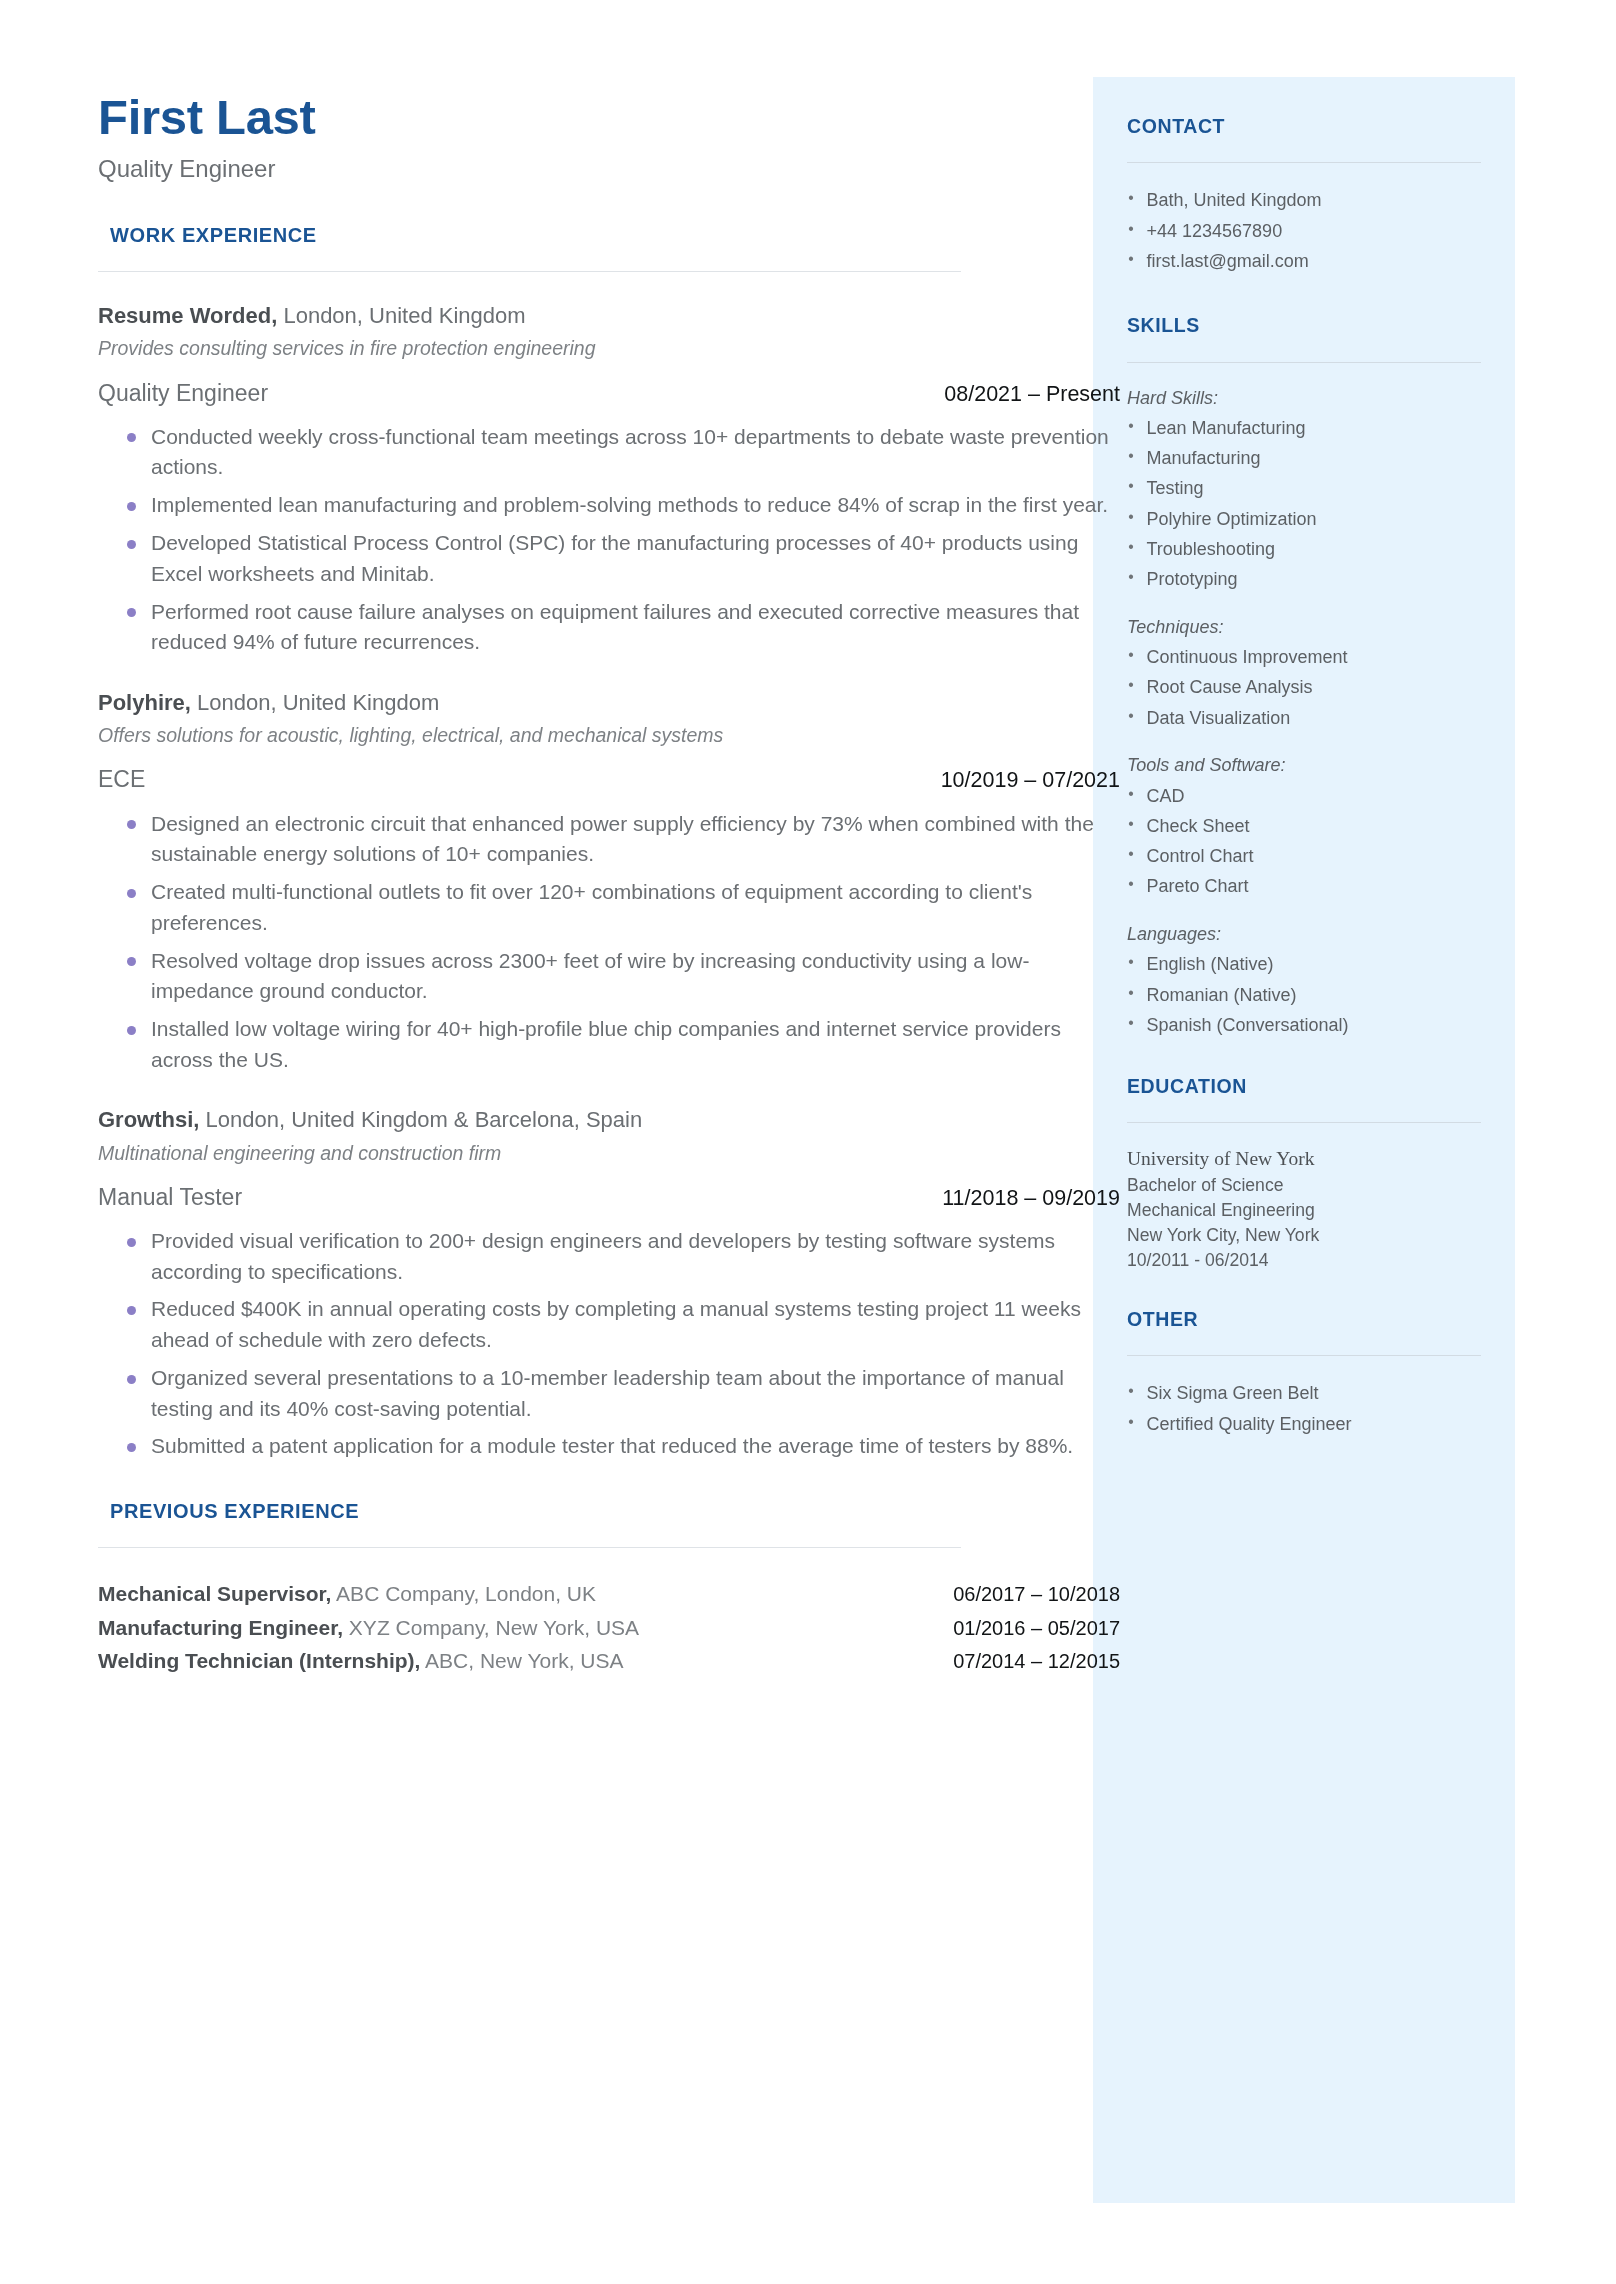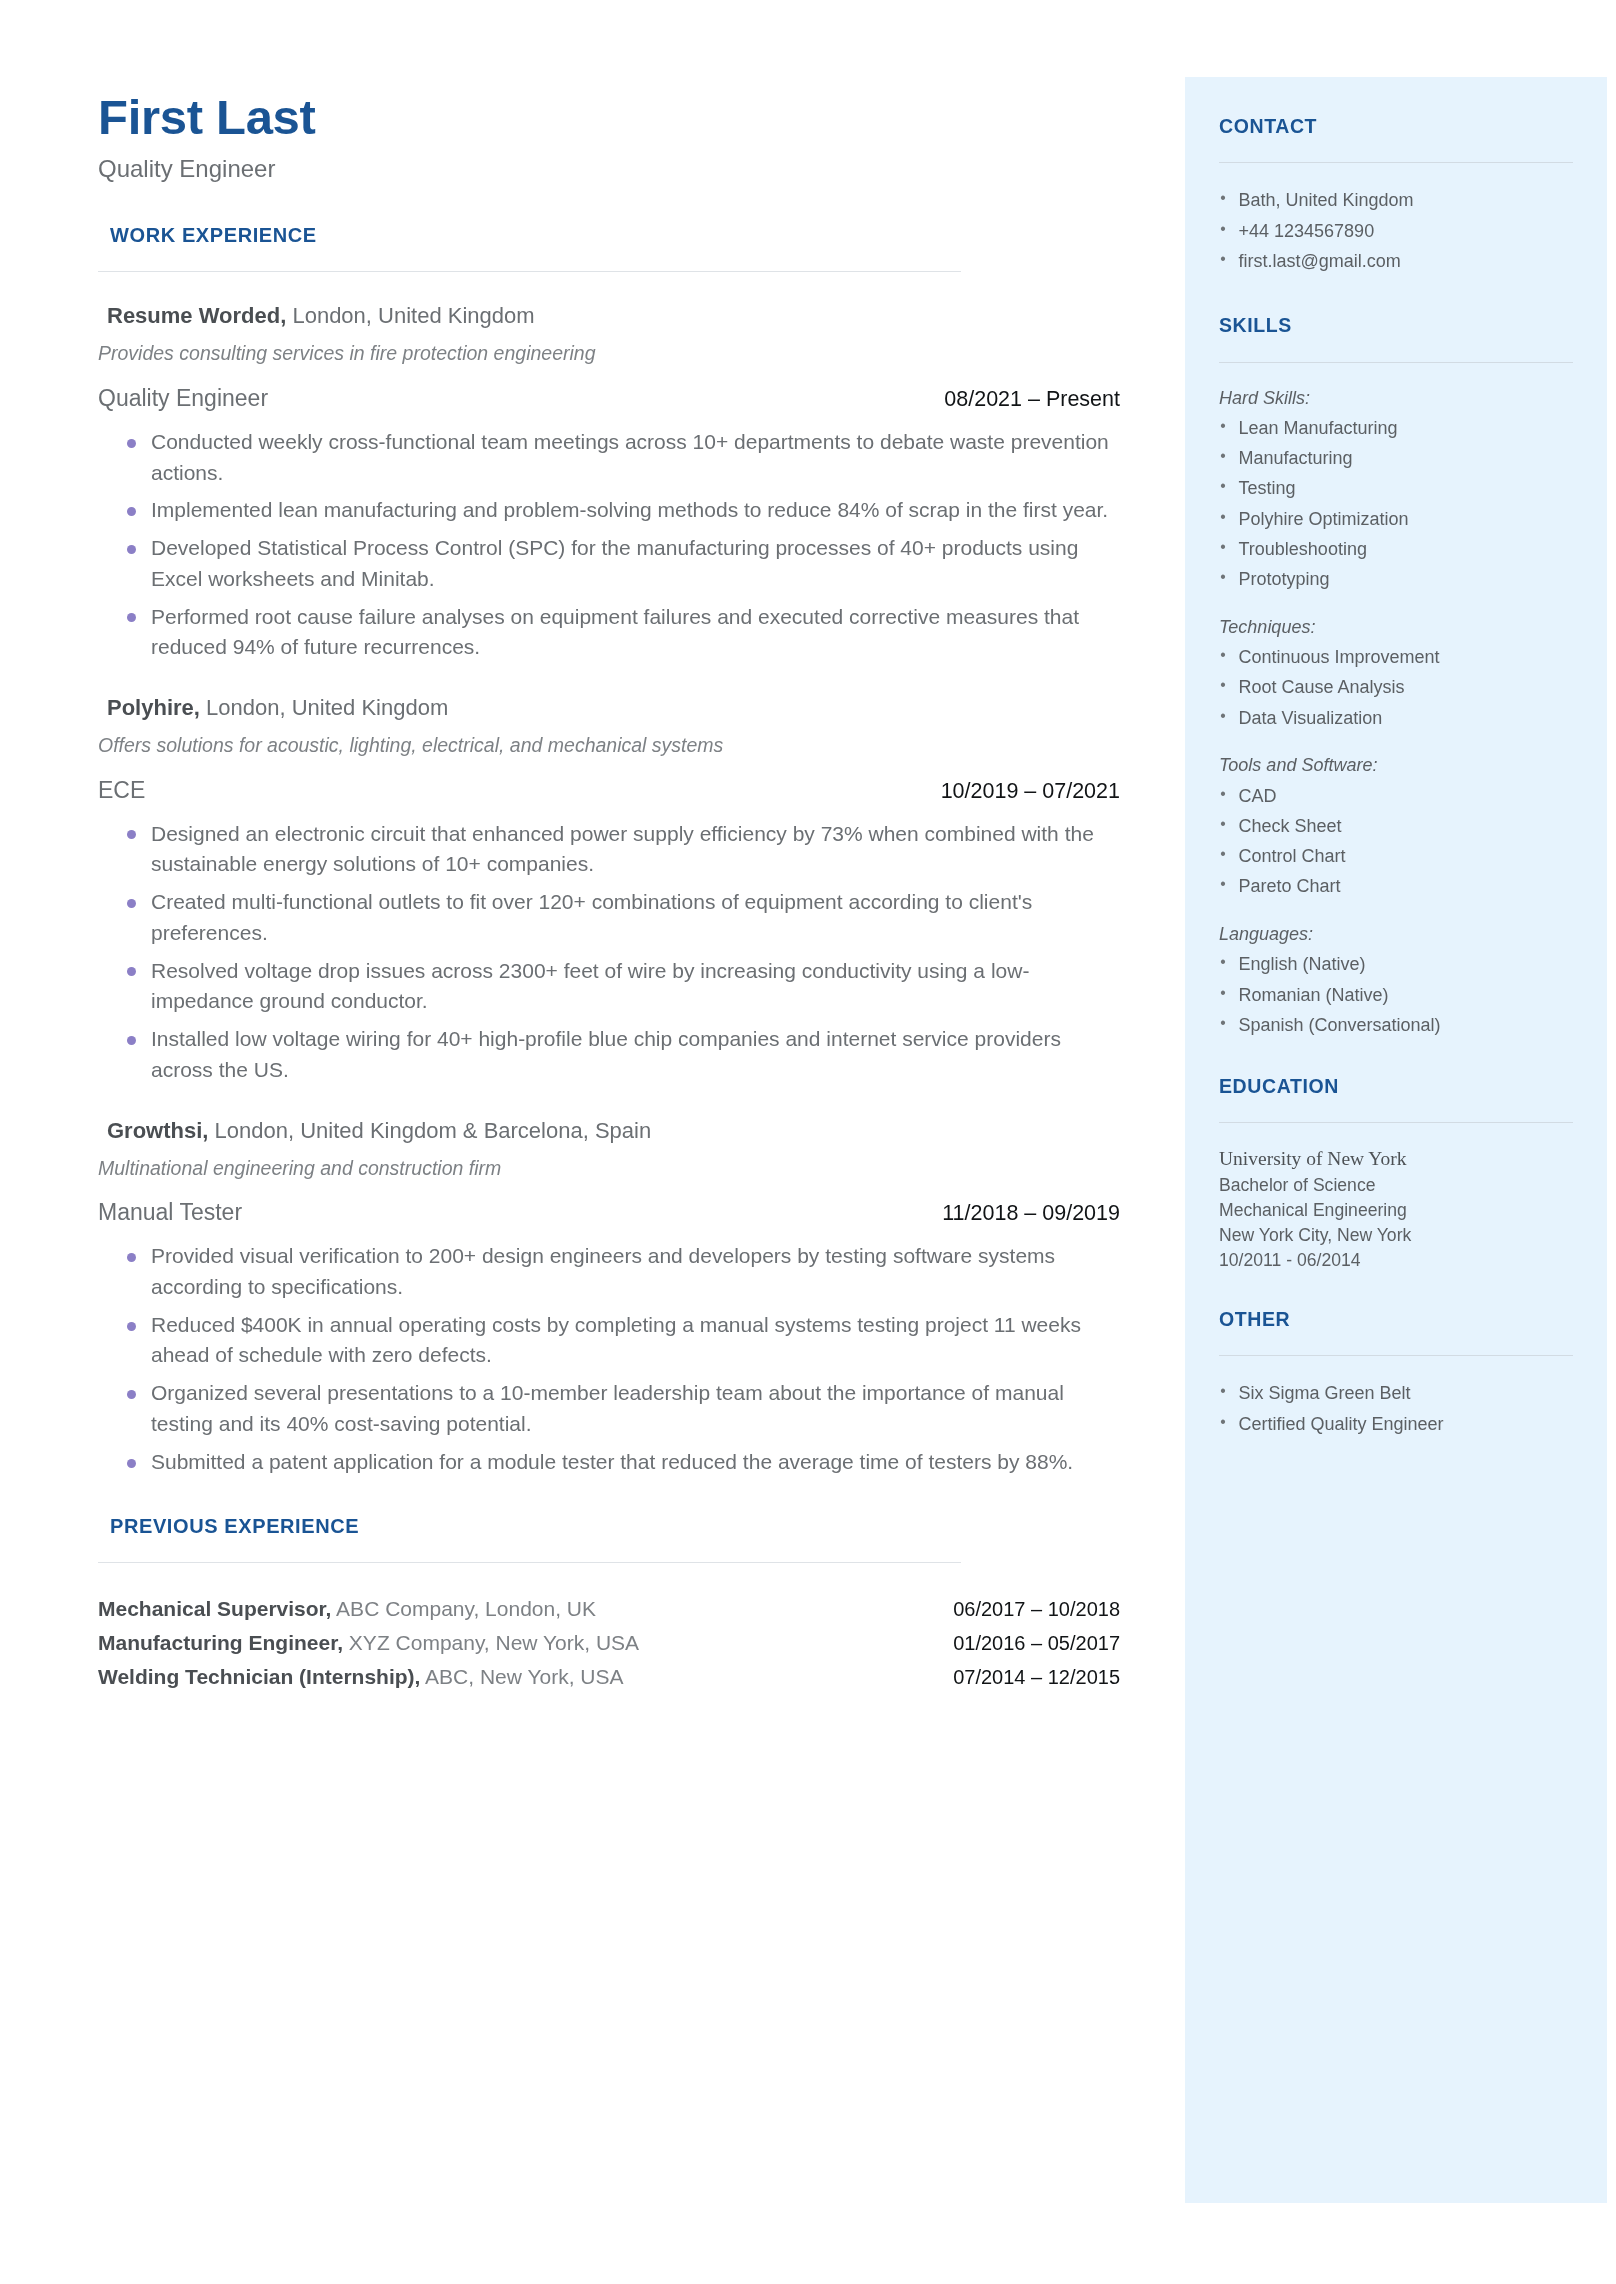--- a/index.html
+++ b/index.html
@@ -22,21 +22,21 @@
     position: relative;
     width: 1617px;
     height: 2284px;
     background: #ffffff;
     overflow: hidden;
   }
 
   
   .sidebar {
     position: absolute;
-    left: 1185px;
+    left: 1093px;
     top: 77px;
     width: 422px;
     height: 2126px;
     background: #e6f3fd;
     padding: 39px 34px 26px 34px;
   }
 
   .side-head {
     font-size: 19.5px;
     font-weight: bold;
@@ -140,21 +140,21 @@
     margin: 25px 0 0 0;
     width: 863px;
   }
 
   .section { margin-top: 40px; }
 
   .company-row {
     font-size: 22px;
     line-height: 1.38;
     color: #6b6f73;
-    margin: 9px;
+    margin: 0;
   }
   .company-name {
     font-weight: bold;
     color: #4a4e52;
   }
   .company-desc {
     font-size: 19.5px;
     font-style: italic;
     color: #7d8185;
     line-height: 1.4;

